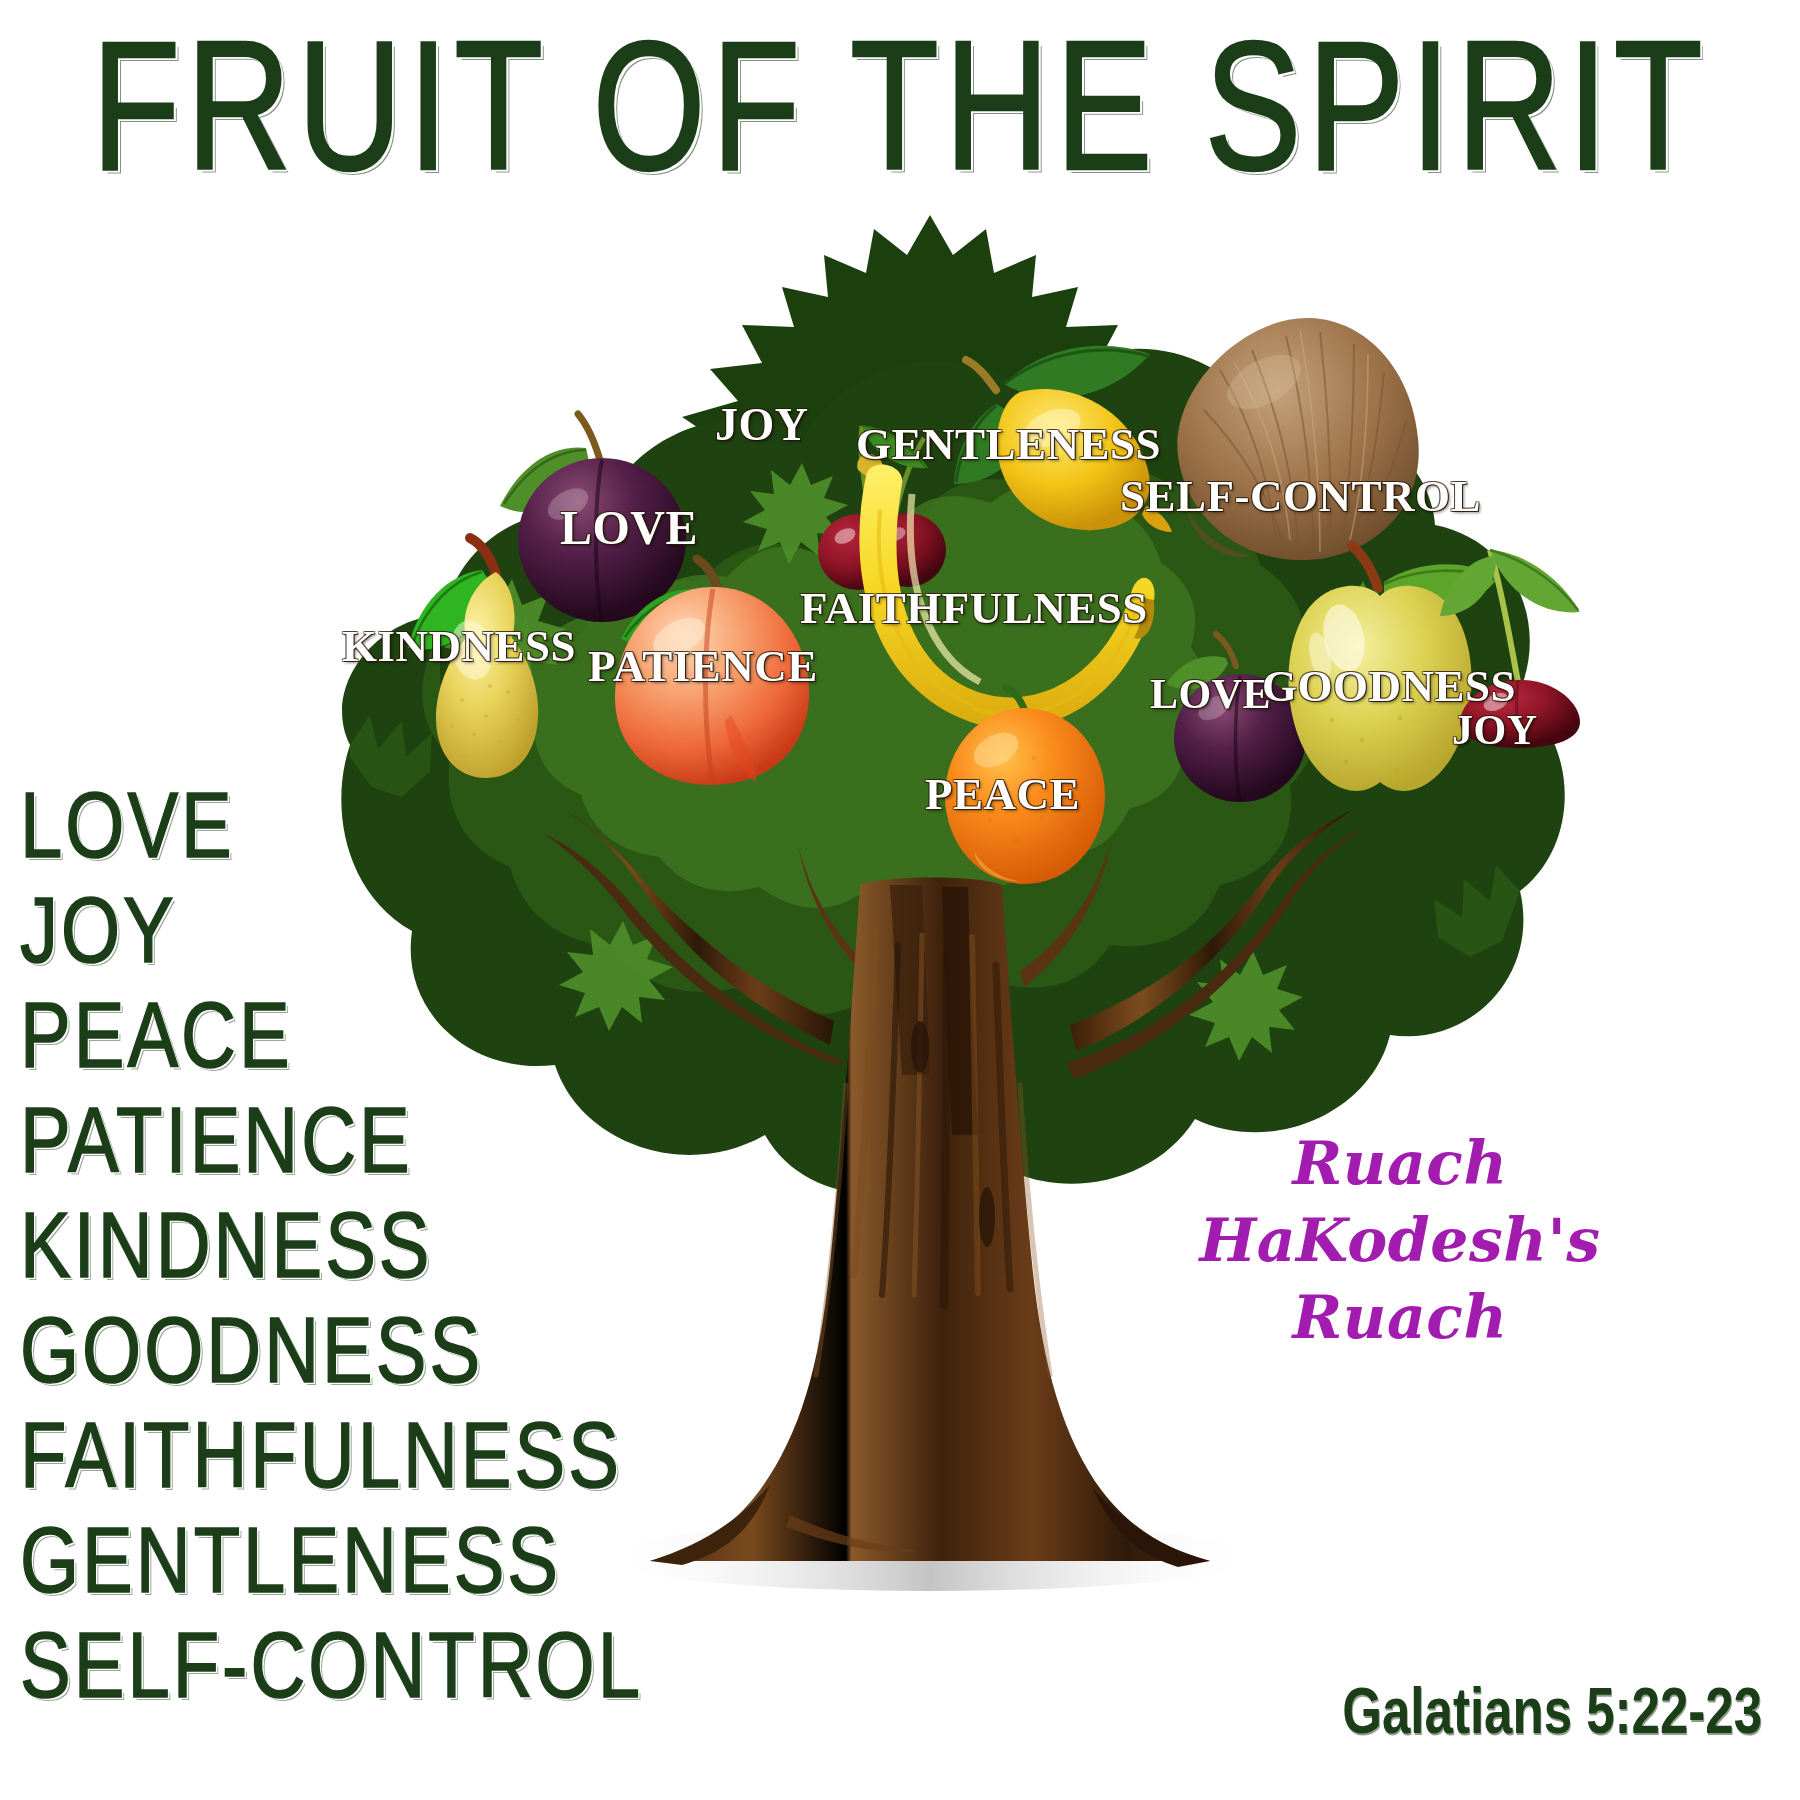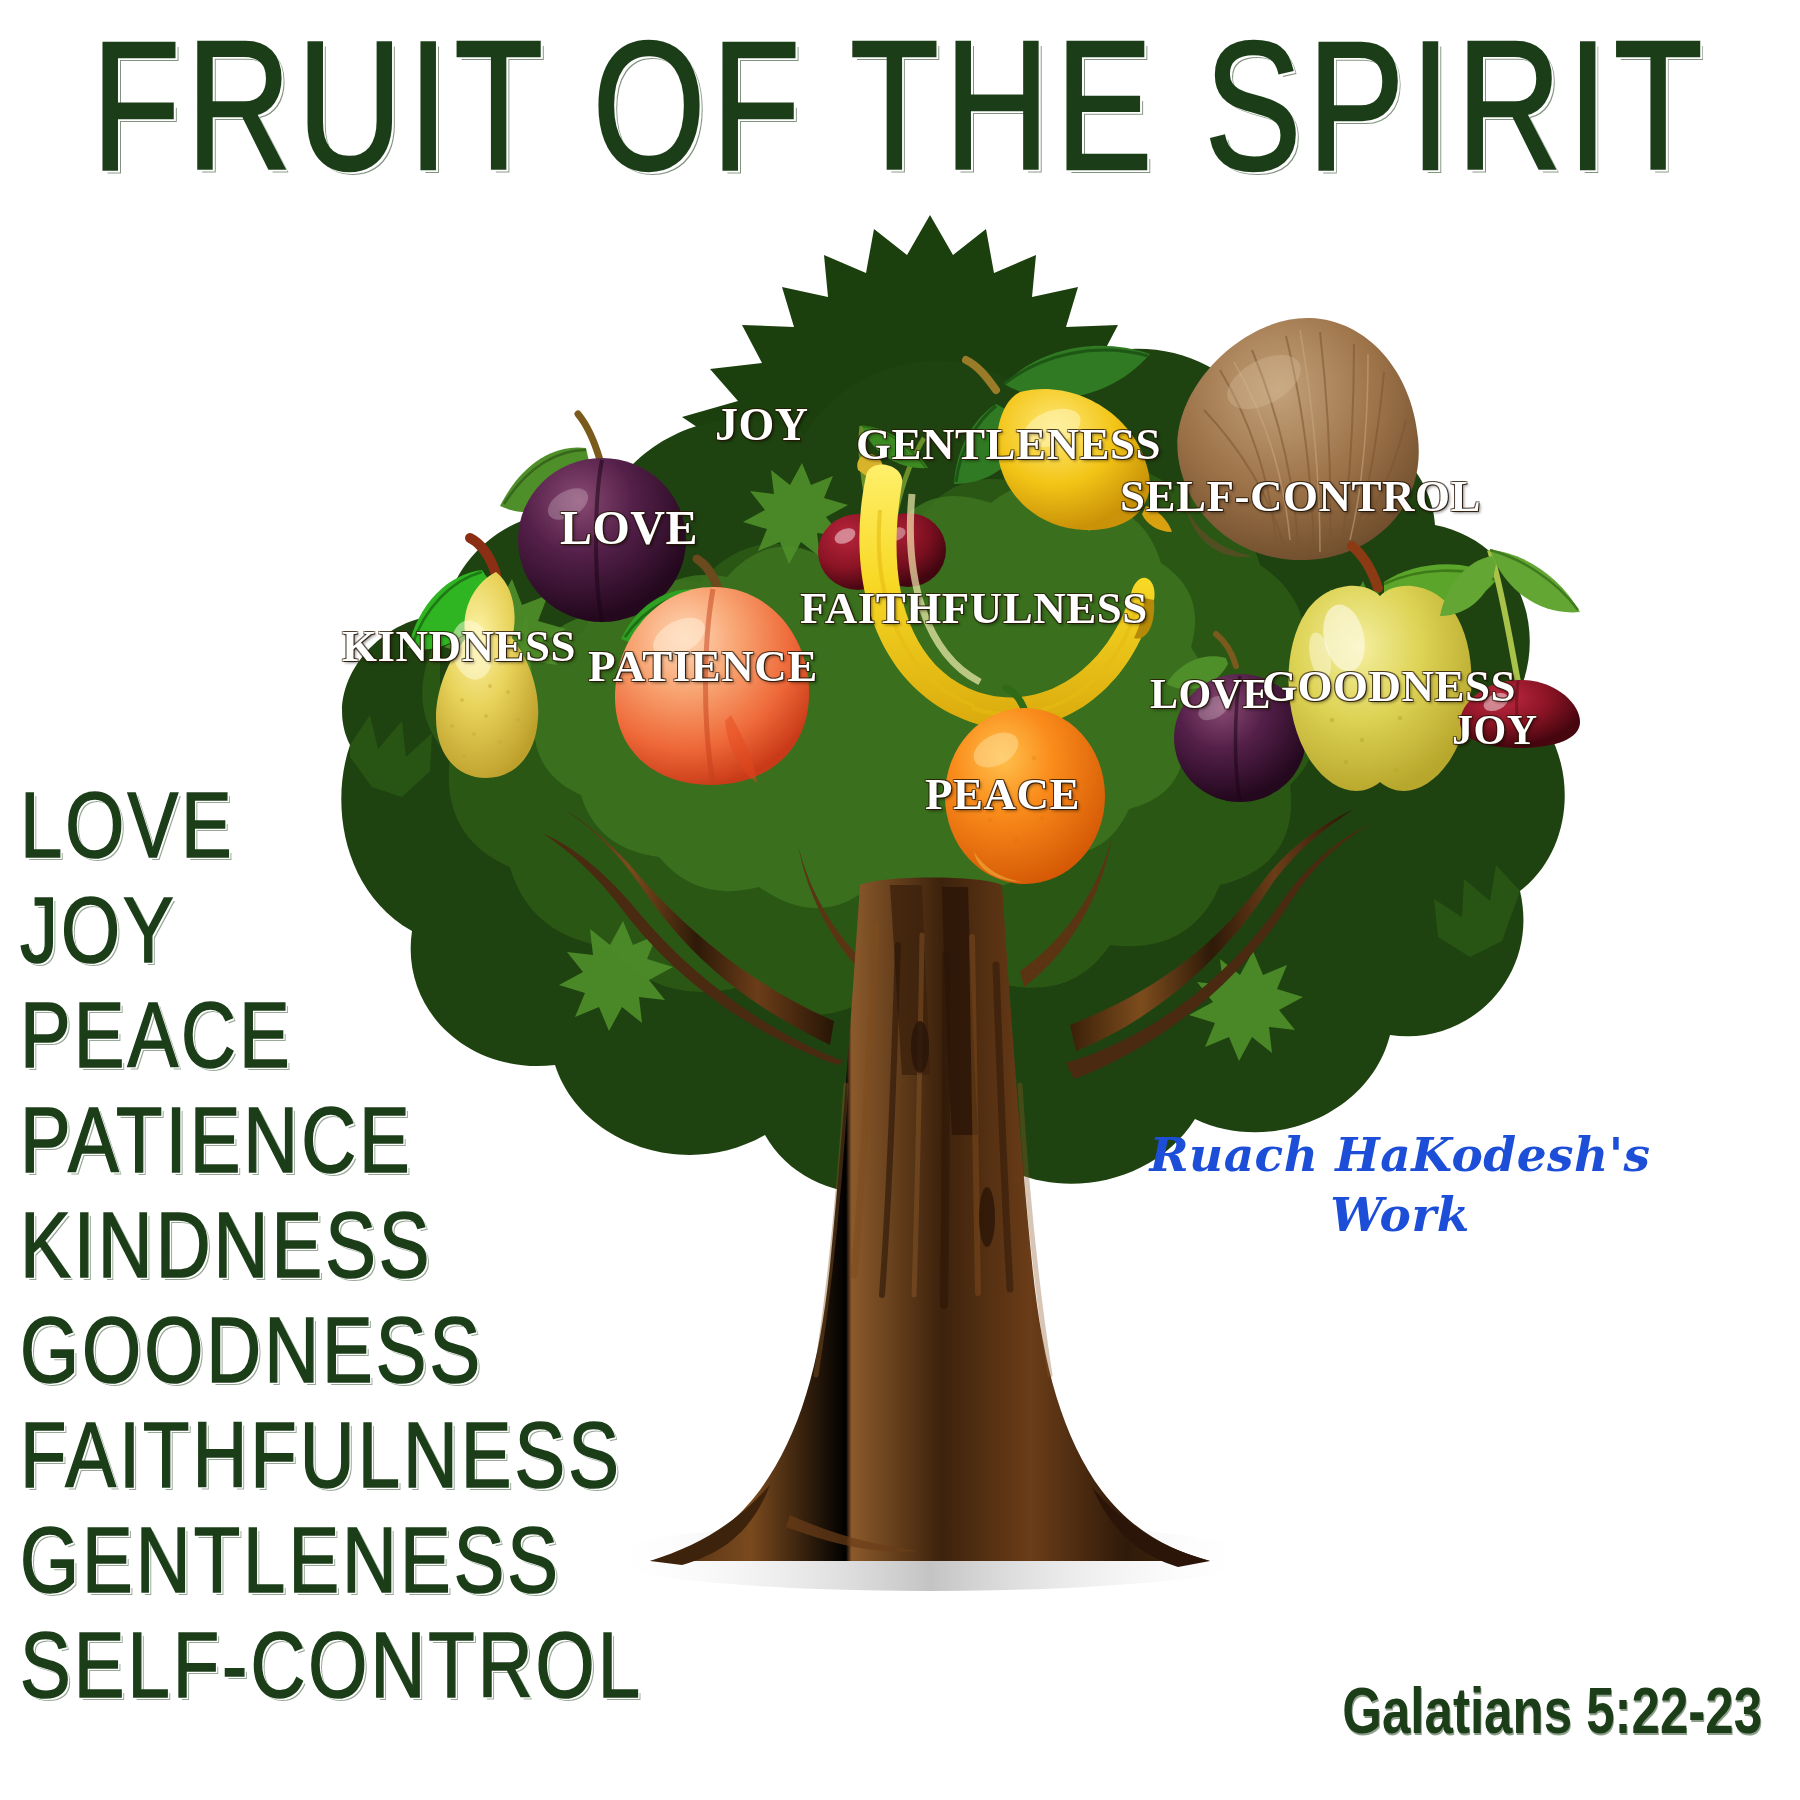--- a/index.html
+++ b/index.html
@@ -97,23 +97,23 @@
 
   
   #ruach-caption {
     position: absolute;
     left: 1090px; top: 1125px;
     width: 620px;
     text-align: center;
     font-family: "DejaVu Serif", serif;
     font-style: italic;
     font-weight: bold;
-    font-size: 47px;
+    font-size: 60px;
     line-height: 1.28;
-    color: #1d4ed8;
+    color: #a21caf;
     z-index: 35;
     letter-spacing: 0.5px;
   }
 
   
   #verse-ref {
     position: absolute;
     right: 38px; bottom: 52px;
     font-family: "Liberation Sans", sans-serif;
     font-weight: bold;
@@ -558,16 +558,16 @@
   <div class="virtue-word">PATIENCE</div>
   <div class="virtue-word">KINDNESS</div>
   <div class="virtue-word">GOODNESS</div>
   <div class="virtue-word">FAITHFULNESS</div>
   <div class="virtue-word">GENTLENESS</div>
   <div class="virtue-word">SELF-CONTROL</div>
 </div>
 
 <div id="ruach-caption">
   <div>Ruach HaKodesh's</div>
-  <div>Work</div>
+  <div>Ruach</div>
 </div>
 
 <div id="verse-ref">Galatians 5:22-23</div>
 
 </body></html>

